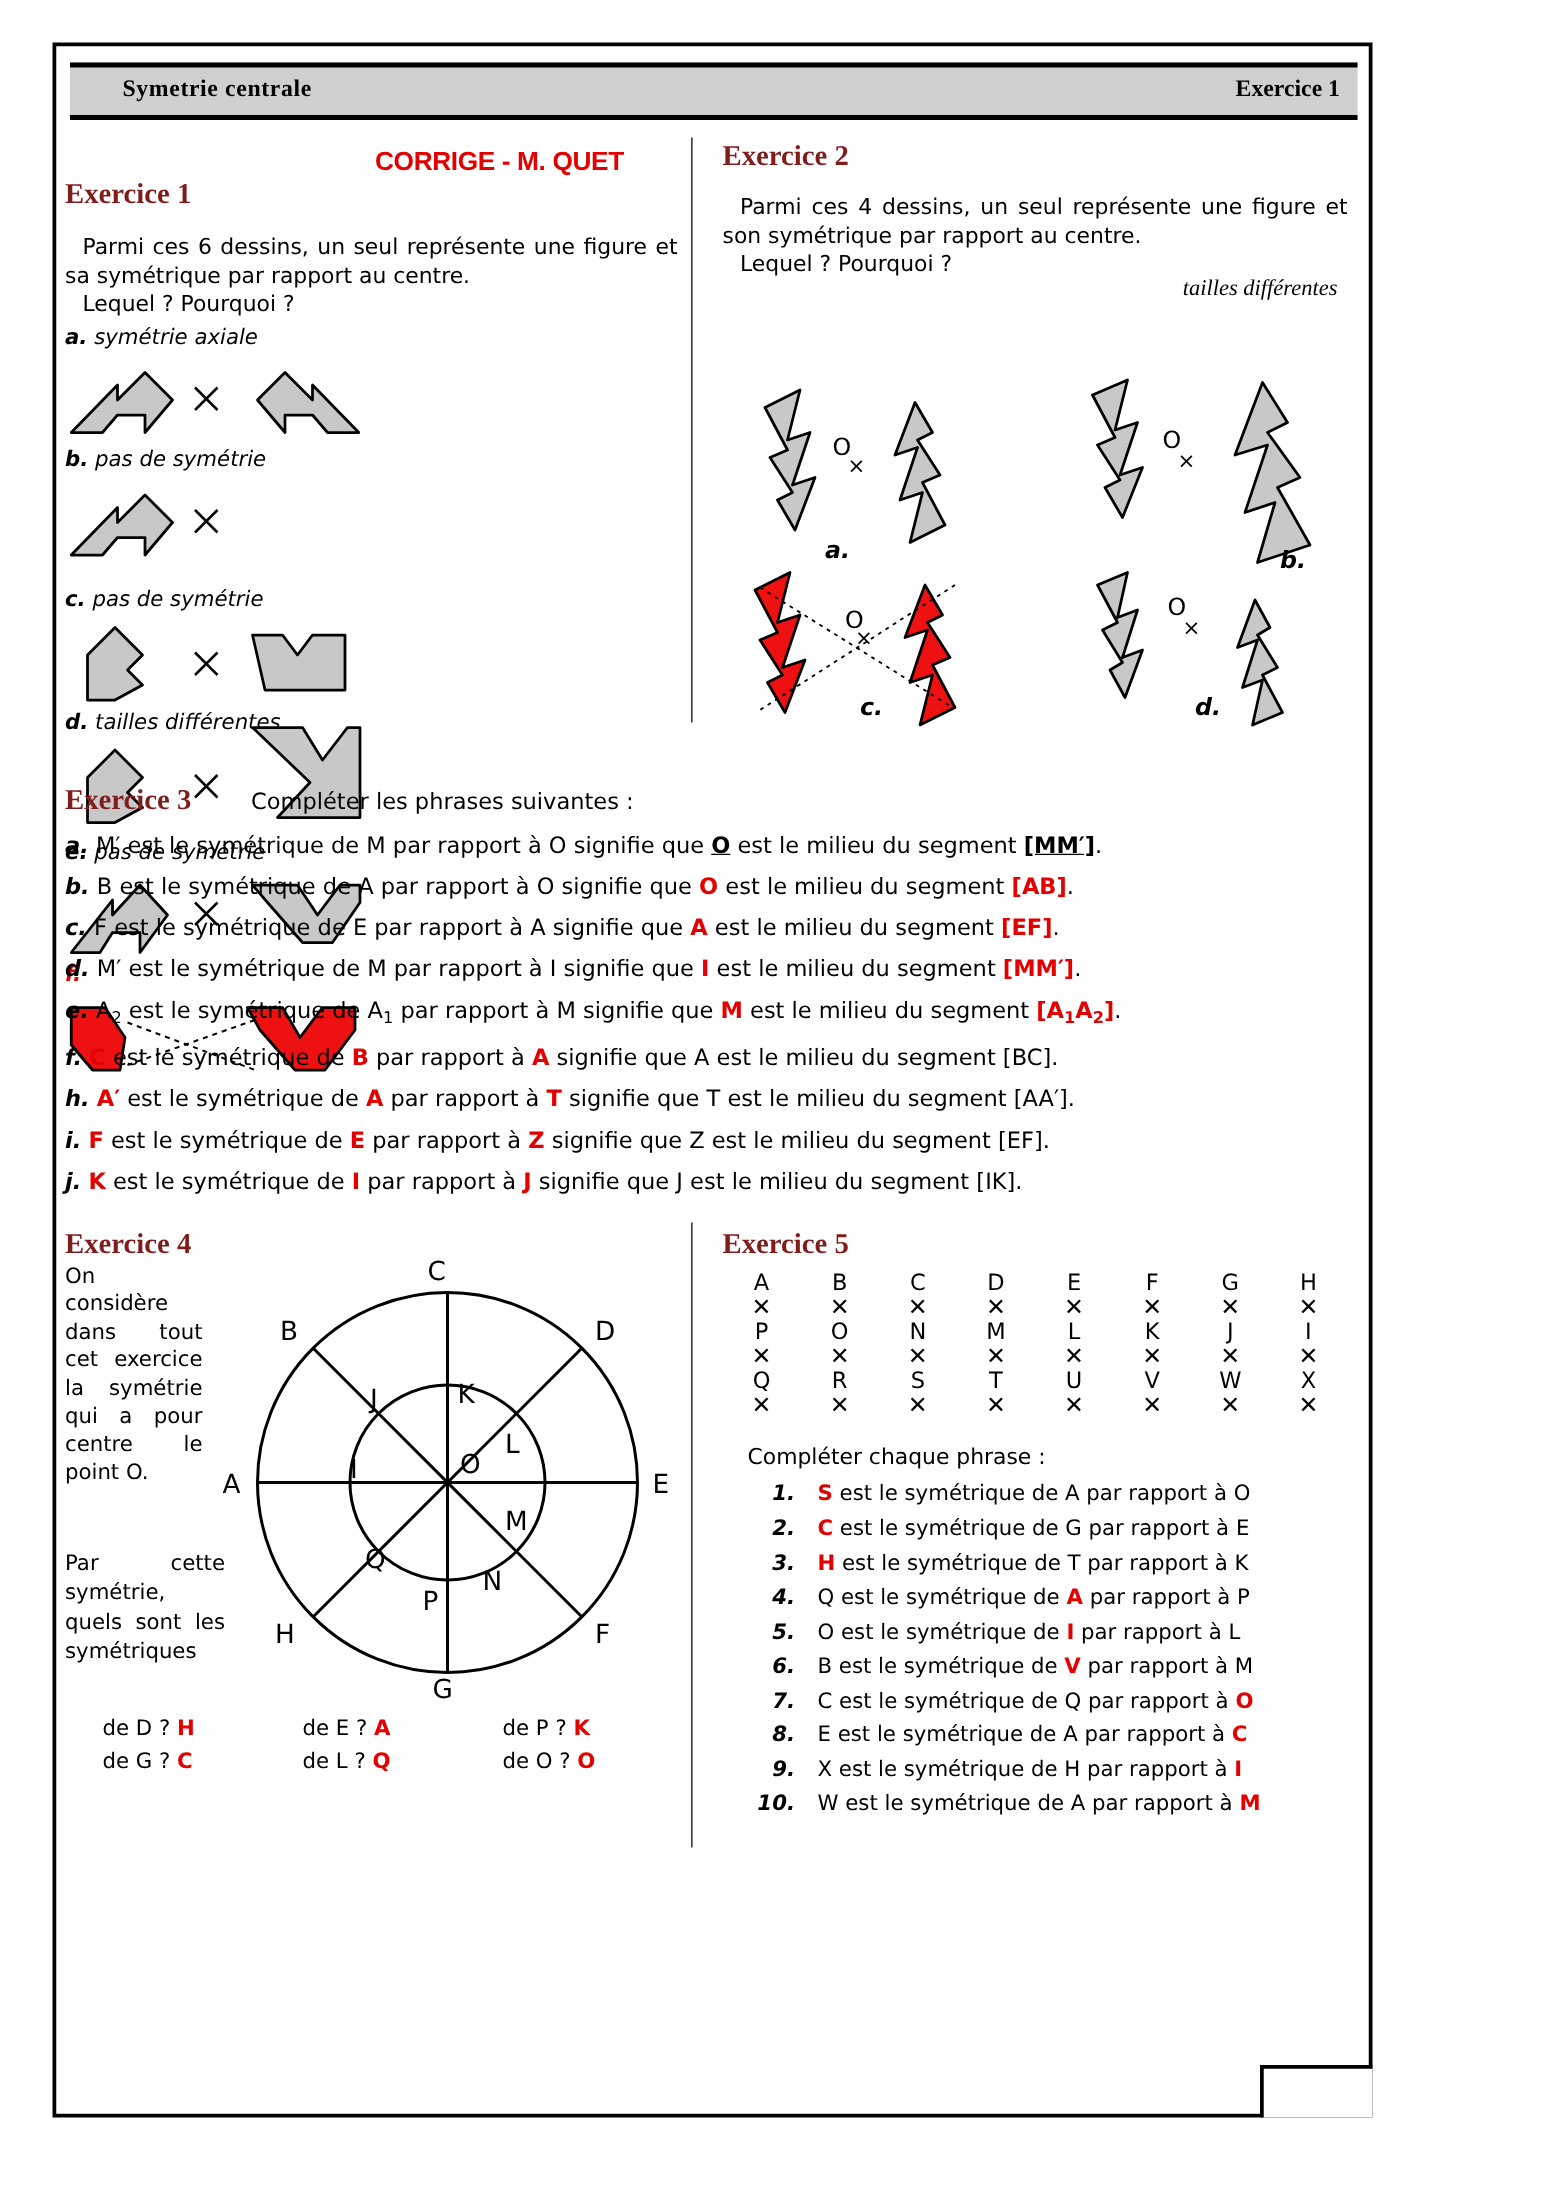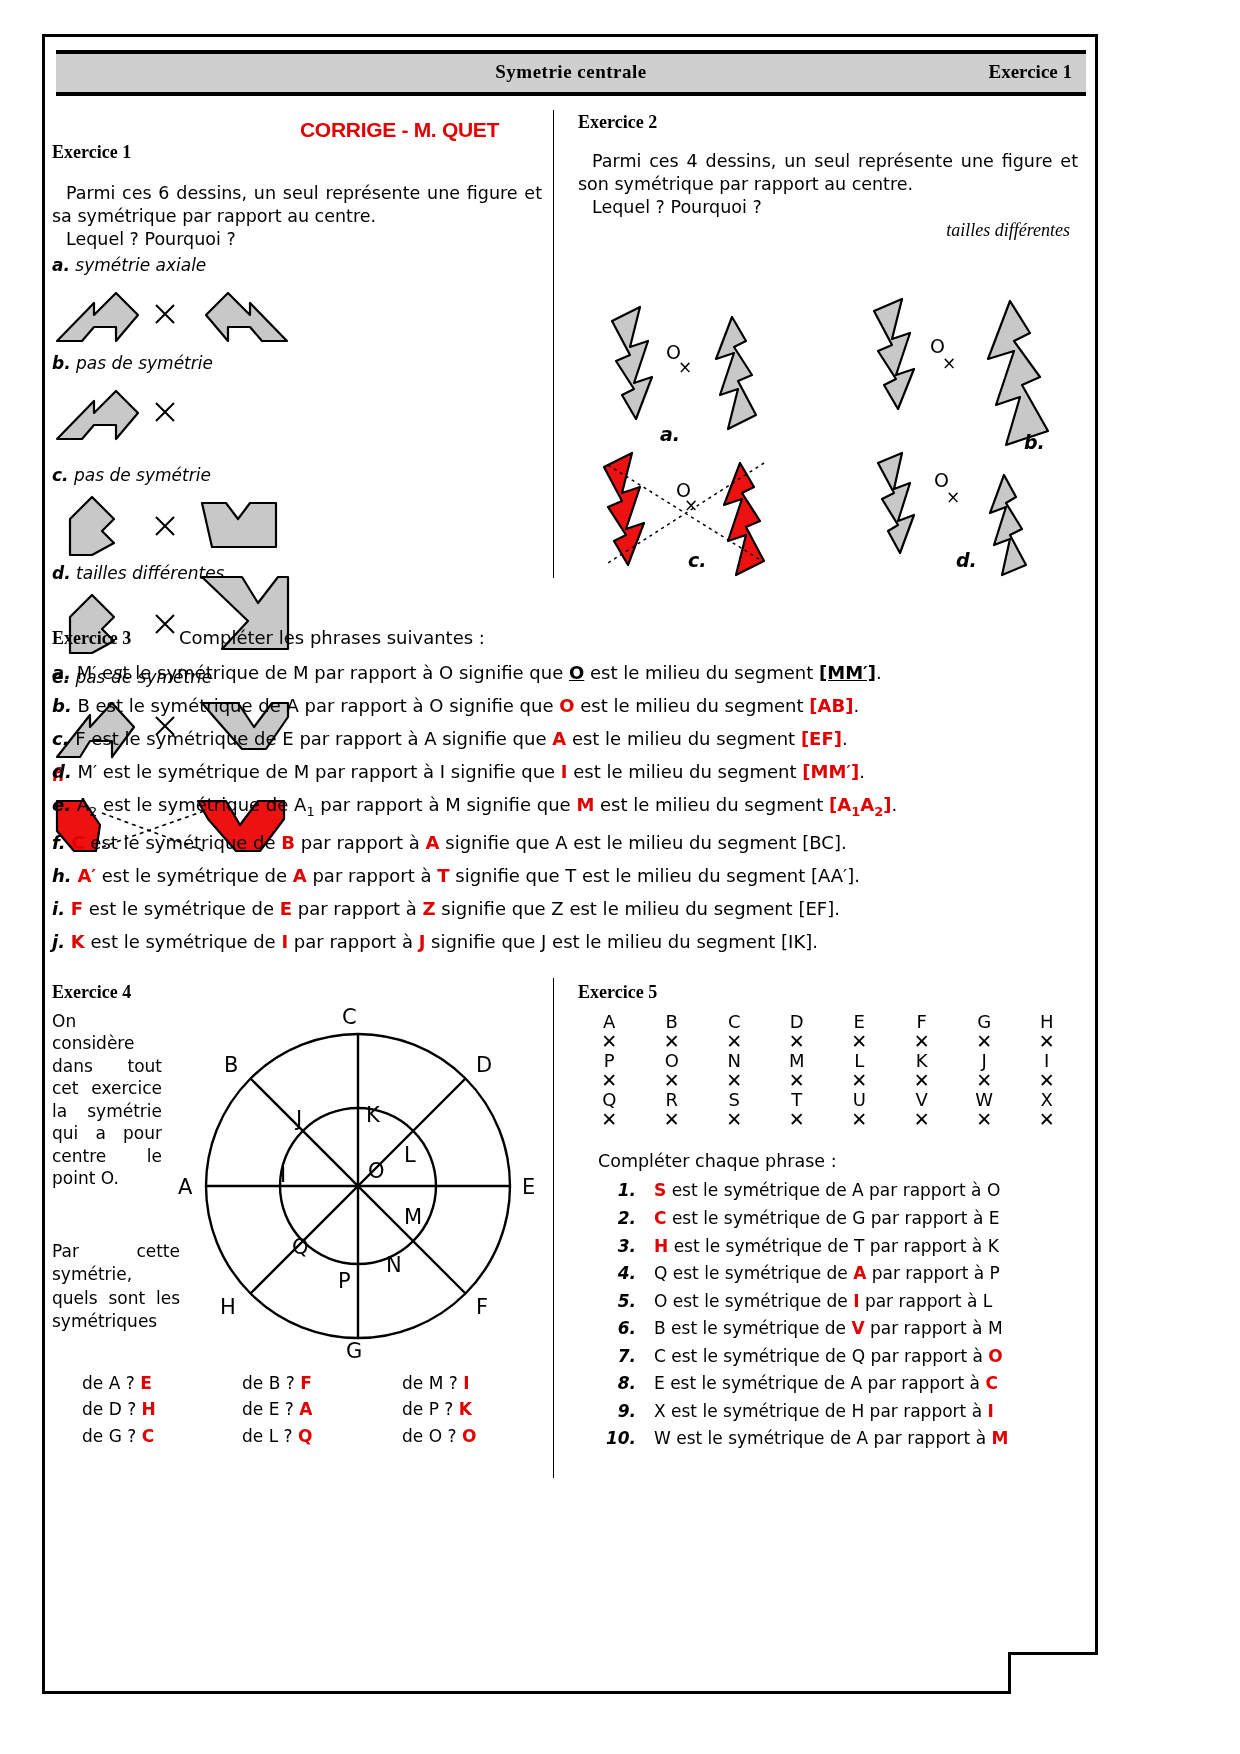--- a/index.html
+++ b/index.html
@@ -6,24 +6,24 @@
   body{width:1240px;height:1754px;font-family:"DejaVu Sans","Liberation Sans",sans-serif;color:#000;}
 
   .page{position:relative;width:1240px;height:1754px;box-sizing:border-box;}
   .frame{position:absolute;left:42px;top:34px;width:1056px;height:1660px;border:3px solid #000;box-sizing:border-box;}
 
   
   .notch{position:absolute;right:-3px;bottom:-3px;width:90px;height:42px;background:#fff;border-left:3px solid #000;border-top:3px solid #000;box-sizing:border-box;}
   .notch:after{content:"";position:absolute;left:-3px;top:-3px;width:0;height:0;}
 
   .banner{position:absolute;left:56px;top:50px;width:1030px;height:46px;background:#cfcfcf;border-top:4px solid #000;border-bottom:4px solid #000;box-sizing:border-box;}
-  .banner .title{position:absolute;left:0;right:0;top:7px;text-align:center;font-family:"Liberation Serif","DejaVu Serif",serif;font-weight:bold;font-size:19px;letter-spacing:.5px;}
+  .banner .title{position:absolute;left:0;right:0;top:7px;font-family:"Liberation Serif","DejaVu Serif",serif;font-weight:bold;font-size:19px;letter-spacing:.5px;padding-left:42px;}
   .banner .right{position:absolute;right:14px;top:7px;font-family:"Liberation Serif","DejaVu Serif",serif;font-weight:bold;font-size:19px;}
 
-  .exhead{color:#000000;font-family:"Liberation Serif","DejaVu Serif",serif;font-weight:bold;font-size:18px;}
+  .exhead{color:#7f1d1d;font-family:"Liberation Serif","DejaVu Serif",serif;font-weight:bold;font-size:23px;}
 
   .corrige{position:absolute;left:300px;top:118px;color:#e20000;font-family:"Liberation Sans",sans-serif;font-weight:bold;font-size:21px;letter-spacing:-0.3px;}
 
   .vdiv{position:absolute;left:553px;top:110px;width:1px;height:468px;background:#000;}
 
   
   #ex1{position:absolute;left:52px;top:142px;width:490px;}
   #ex1 .body{font-size:17.5px;line-height:1.32;margin-top:4px;}
   #ex1 .j{text-align:justify;text-indent:14px;margin-top:19px;}
   .figlabel{font-size:17px;font-style:italic;margin:0;}
@@ -287,25 +287,20 @@
           <text x="234" y="228">M</text>
           <text x="122" y="258">Q</text>
           <text x="216" y="276">N</text>
           <text x="168" y="292">P</text>
         </g>
       </svg>
     </div>
 
     <div class="ansgrid">
         <div class="row">
-          <div class="cell"><span>de A ?</span> <span class="r">E</span></div>
-          <div class="cell"><span>de B ?</span> <span class="r">F</span></div>
-          <div class="cell"><span>de M ?</span> <span class="r">I</span></div>
-        </div>
-        <div class="row">
           <div class="cell"><span>de D ?</span> <span class="r">H</span></div>
           <div class="cell"><span>de E ?</span> <span class="r">A</span></div>
           <div class="cell"><span>de P ?</span> <span class="r">K</span></div>
         </div>
         <div class="row">
           <div class="cell"><span>de G ?</span> <span class="r">C</span></div>
           <div class="cell"><span>de L ?</span> <span class="r">Q</span></div>
           <div class="cell"><span>de O ?</span> <span class="r">O</span></div>
         </div>
       </div>

